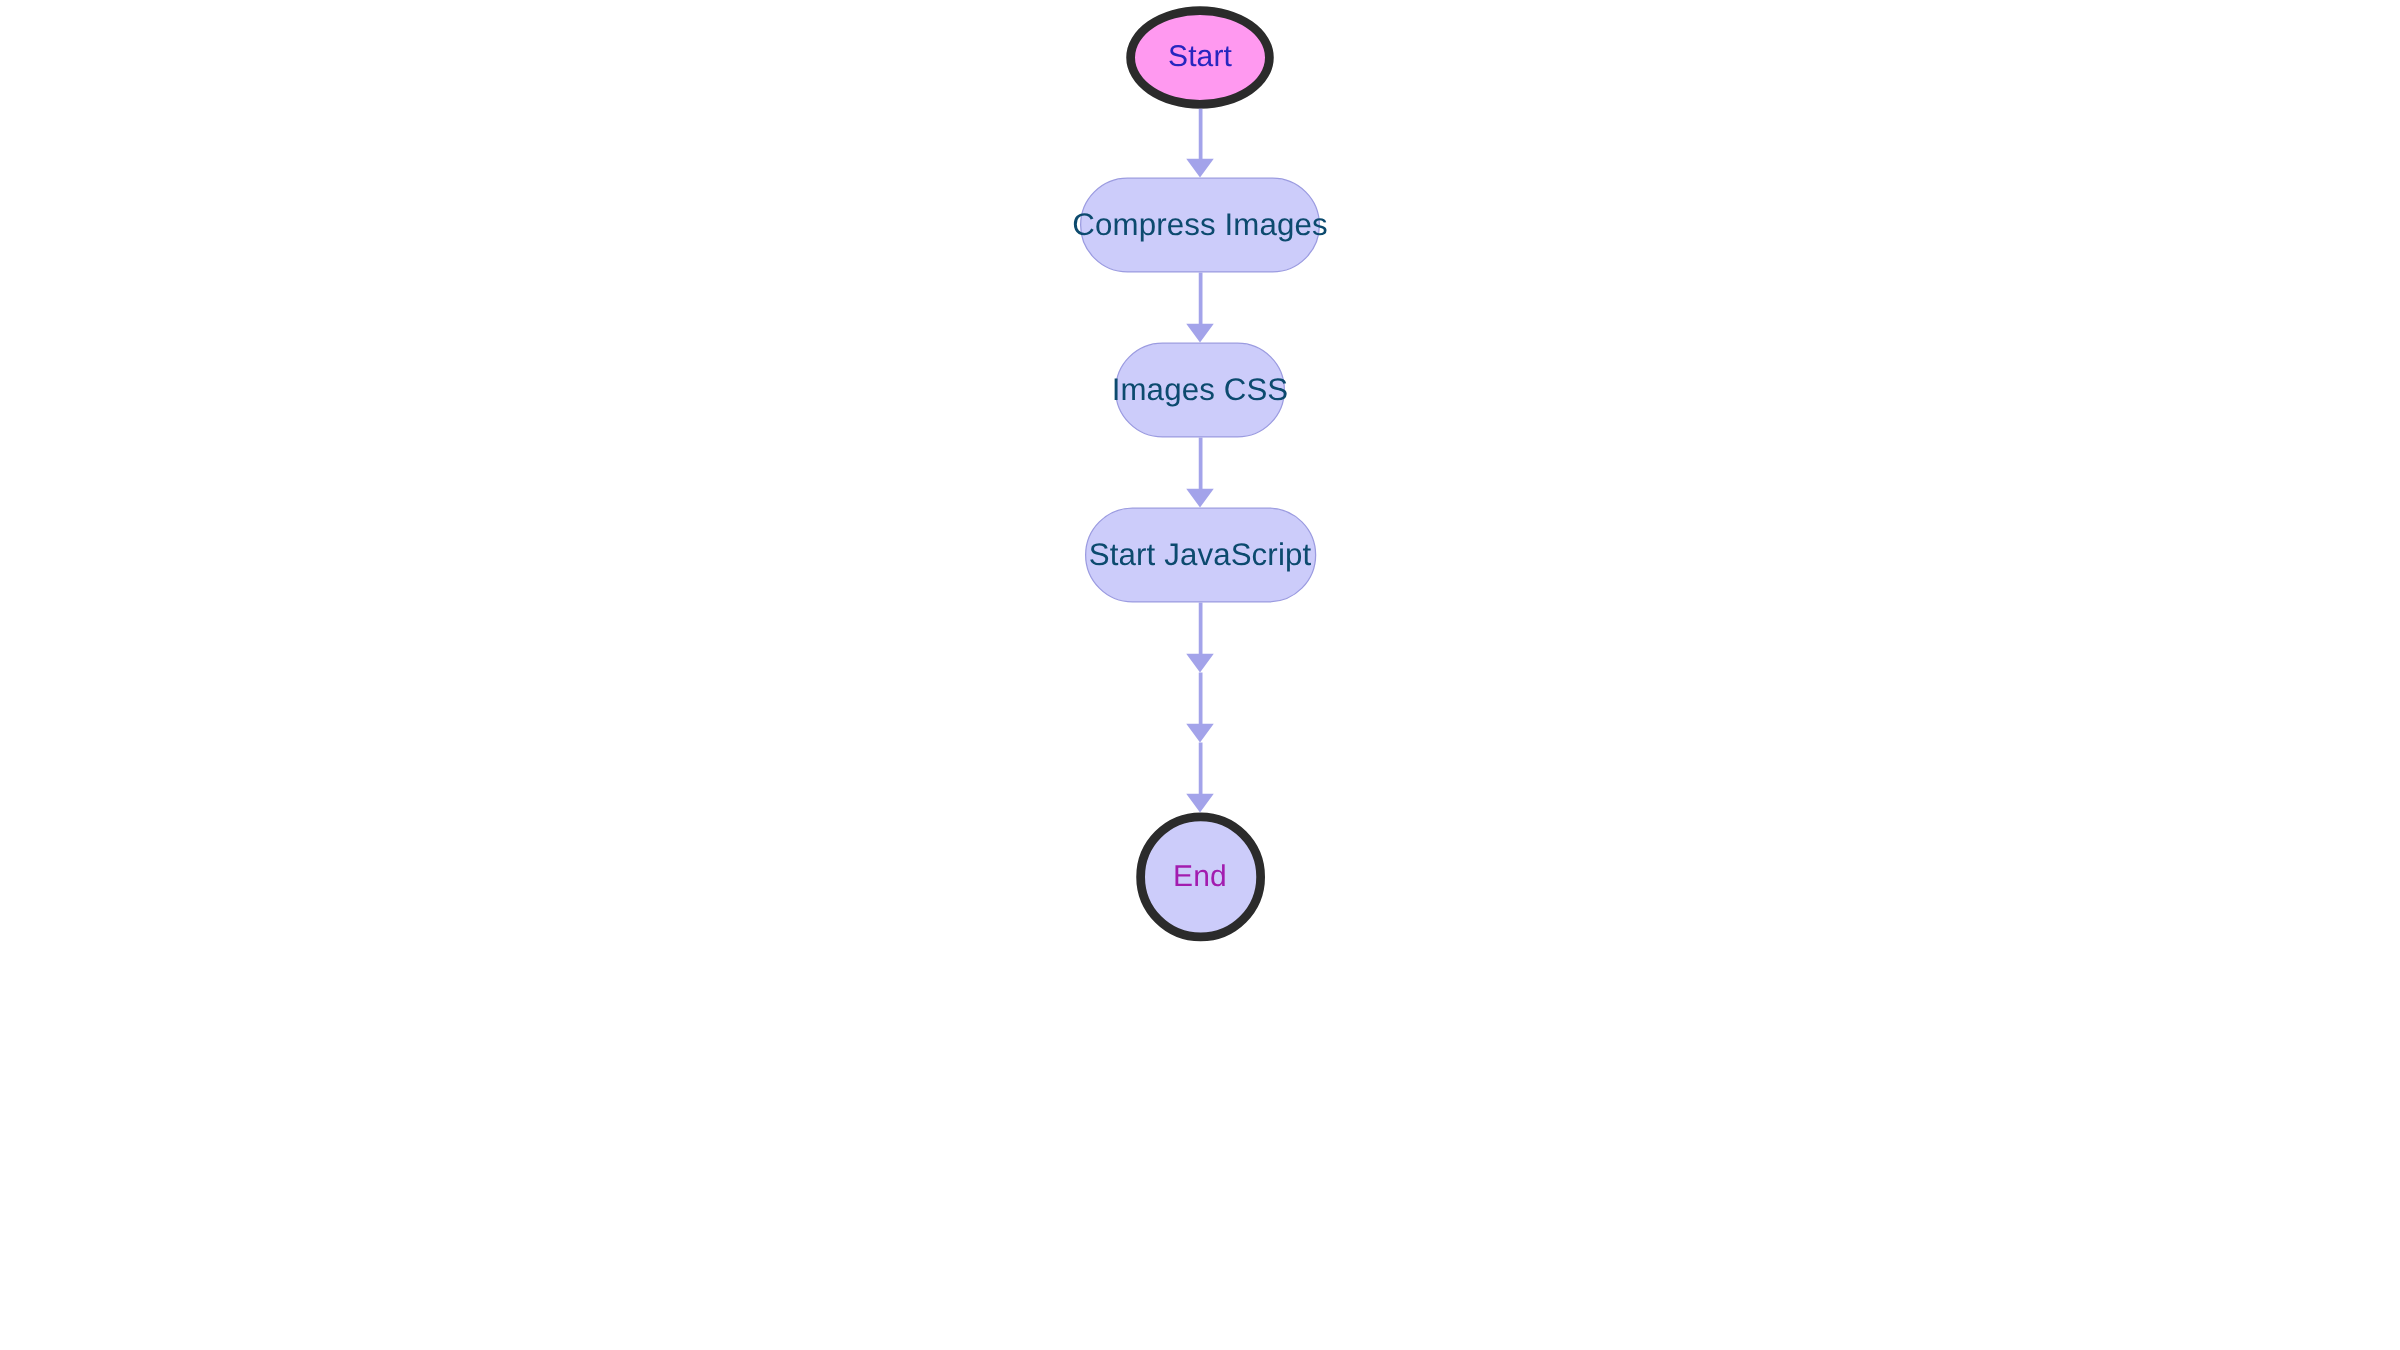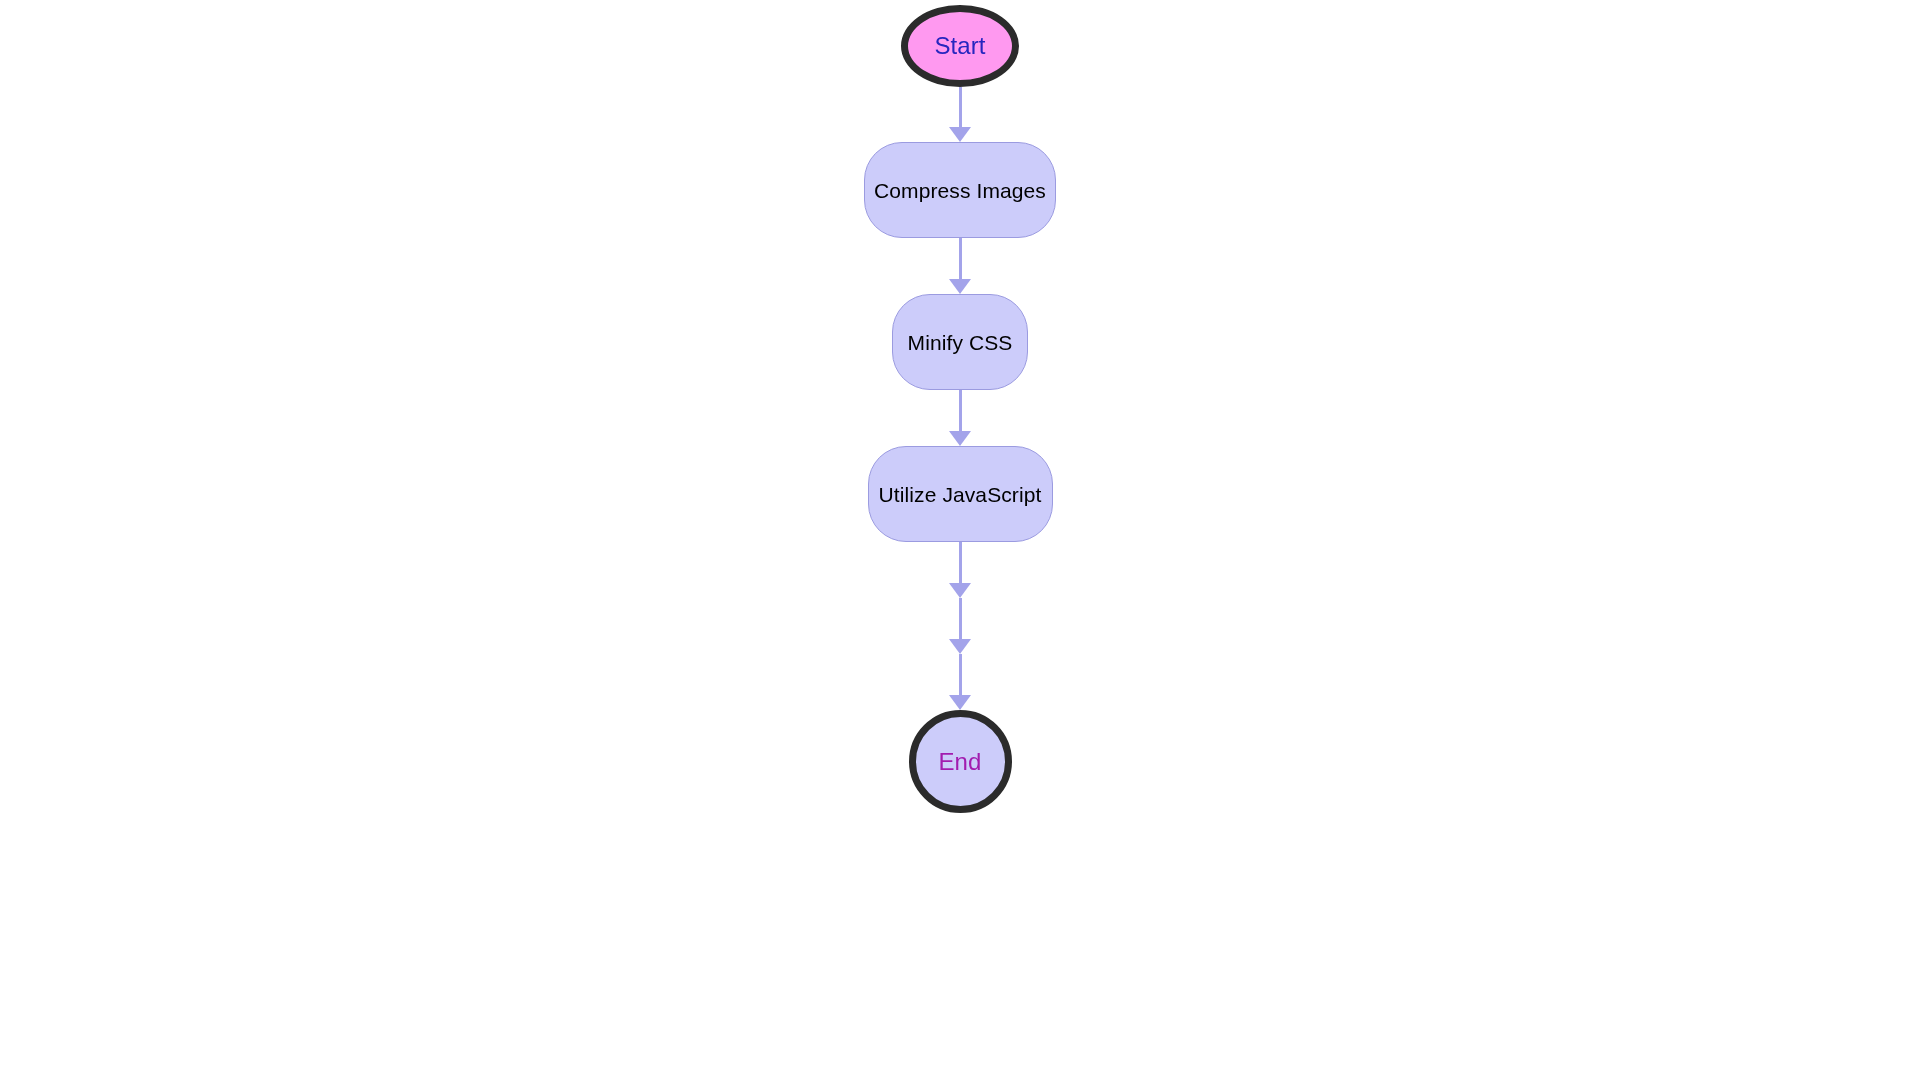--- a/index.html
+++ b/index.html
@@ -66,26 +66,26 @@
     height: 103px;
     border-radius: 50%;
     background: #ccccfa;
     border: 7px solid #2b2b2b;
     font-size: 24px;
     color: #a21caf;
   }
 
   
   .node.process {
-    height: 96px;
+    height: 76px;
     border-radius: 38px;
     background: #ccccfa;
     border: 1.5px solid #9b9be0;
-    font-size: 21px;
-    color: #000000;
+    font-size: 25px;
+    color: #0c4a6e;
     padding: 0 34px;
   }
 
   
   .connector {
     position: relative;
     width: 26px;
     display: flex;
     flex-direction: column;
     align-items: center;
@@ -125,30 +125,30 @@
     <div class="node process" style="width:192px">
       <span class="node-label">Compress Images</span>
     </div>
 
     <div class="connector" style="height:56px">
       <div class="line"></div>
       <div class="arrowhead"></div>
     </div>
 
     <div class="node process" style="width:136px">
-      <span class="node-label">Minify CSS</span>
+      <span class="node-label">Images CSS</span>
     </div>
 
     <div class="connector" style="height:56px">
       <div class="line"></div>
       <div class="arrowhead"></div>
     </div>
 
     <div class="node process" style="width:185px">
-      <span class="node-label">Utilize JavaScript</span>
+      <span class="node-label">Start JavaScript</span>
     </div>
 
     <div class="connector" style="height:56px">
       <div class="line"></div>
       <div class="arrowhead"></div>
     </div>
 
 
     <div class="connector" style="height:56px">
       <div class="line"></div>

